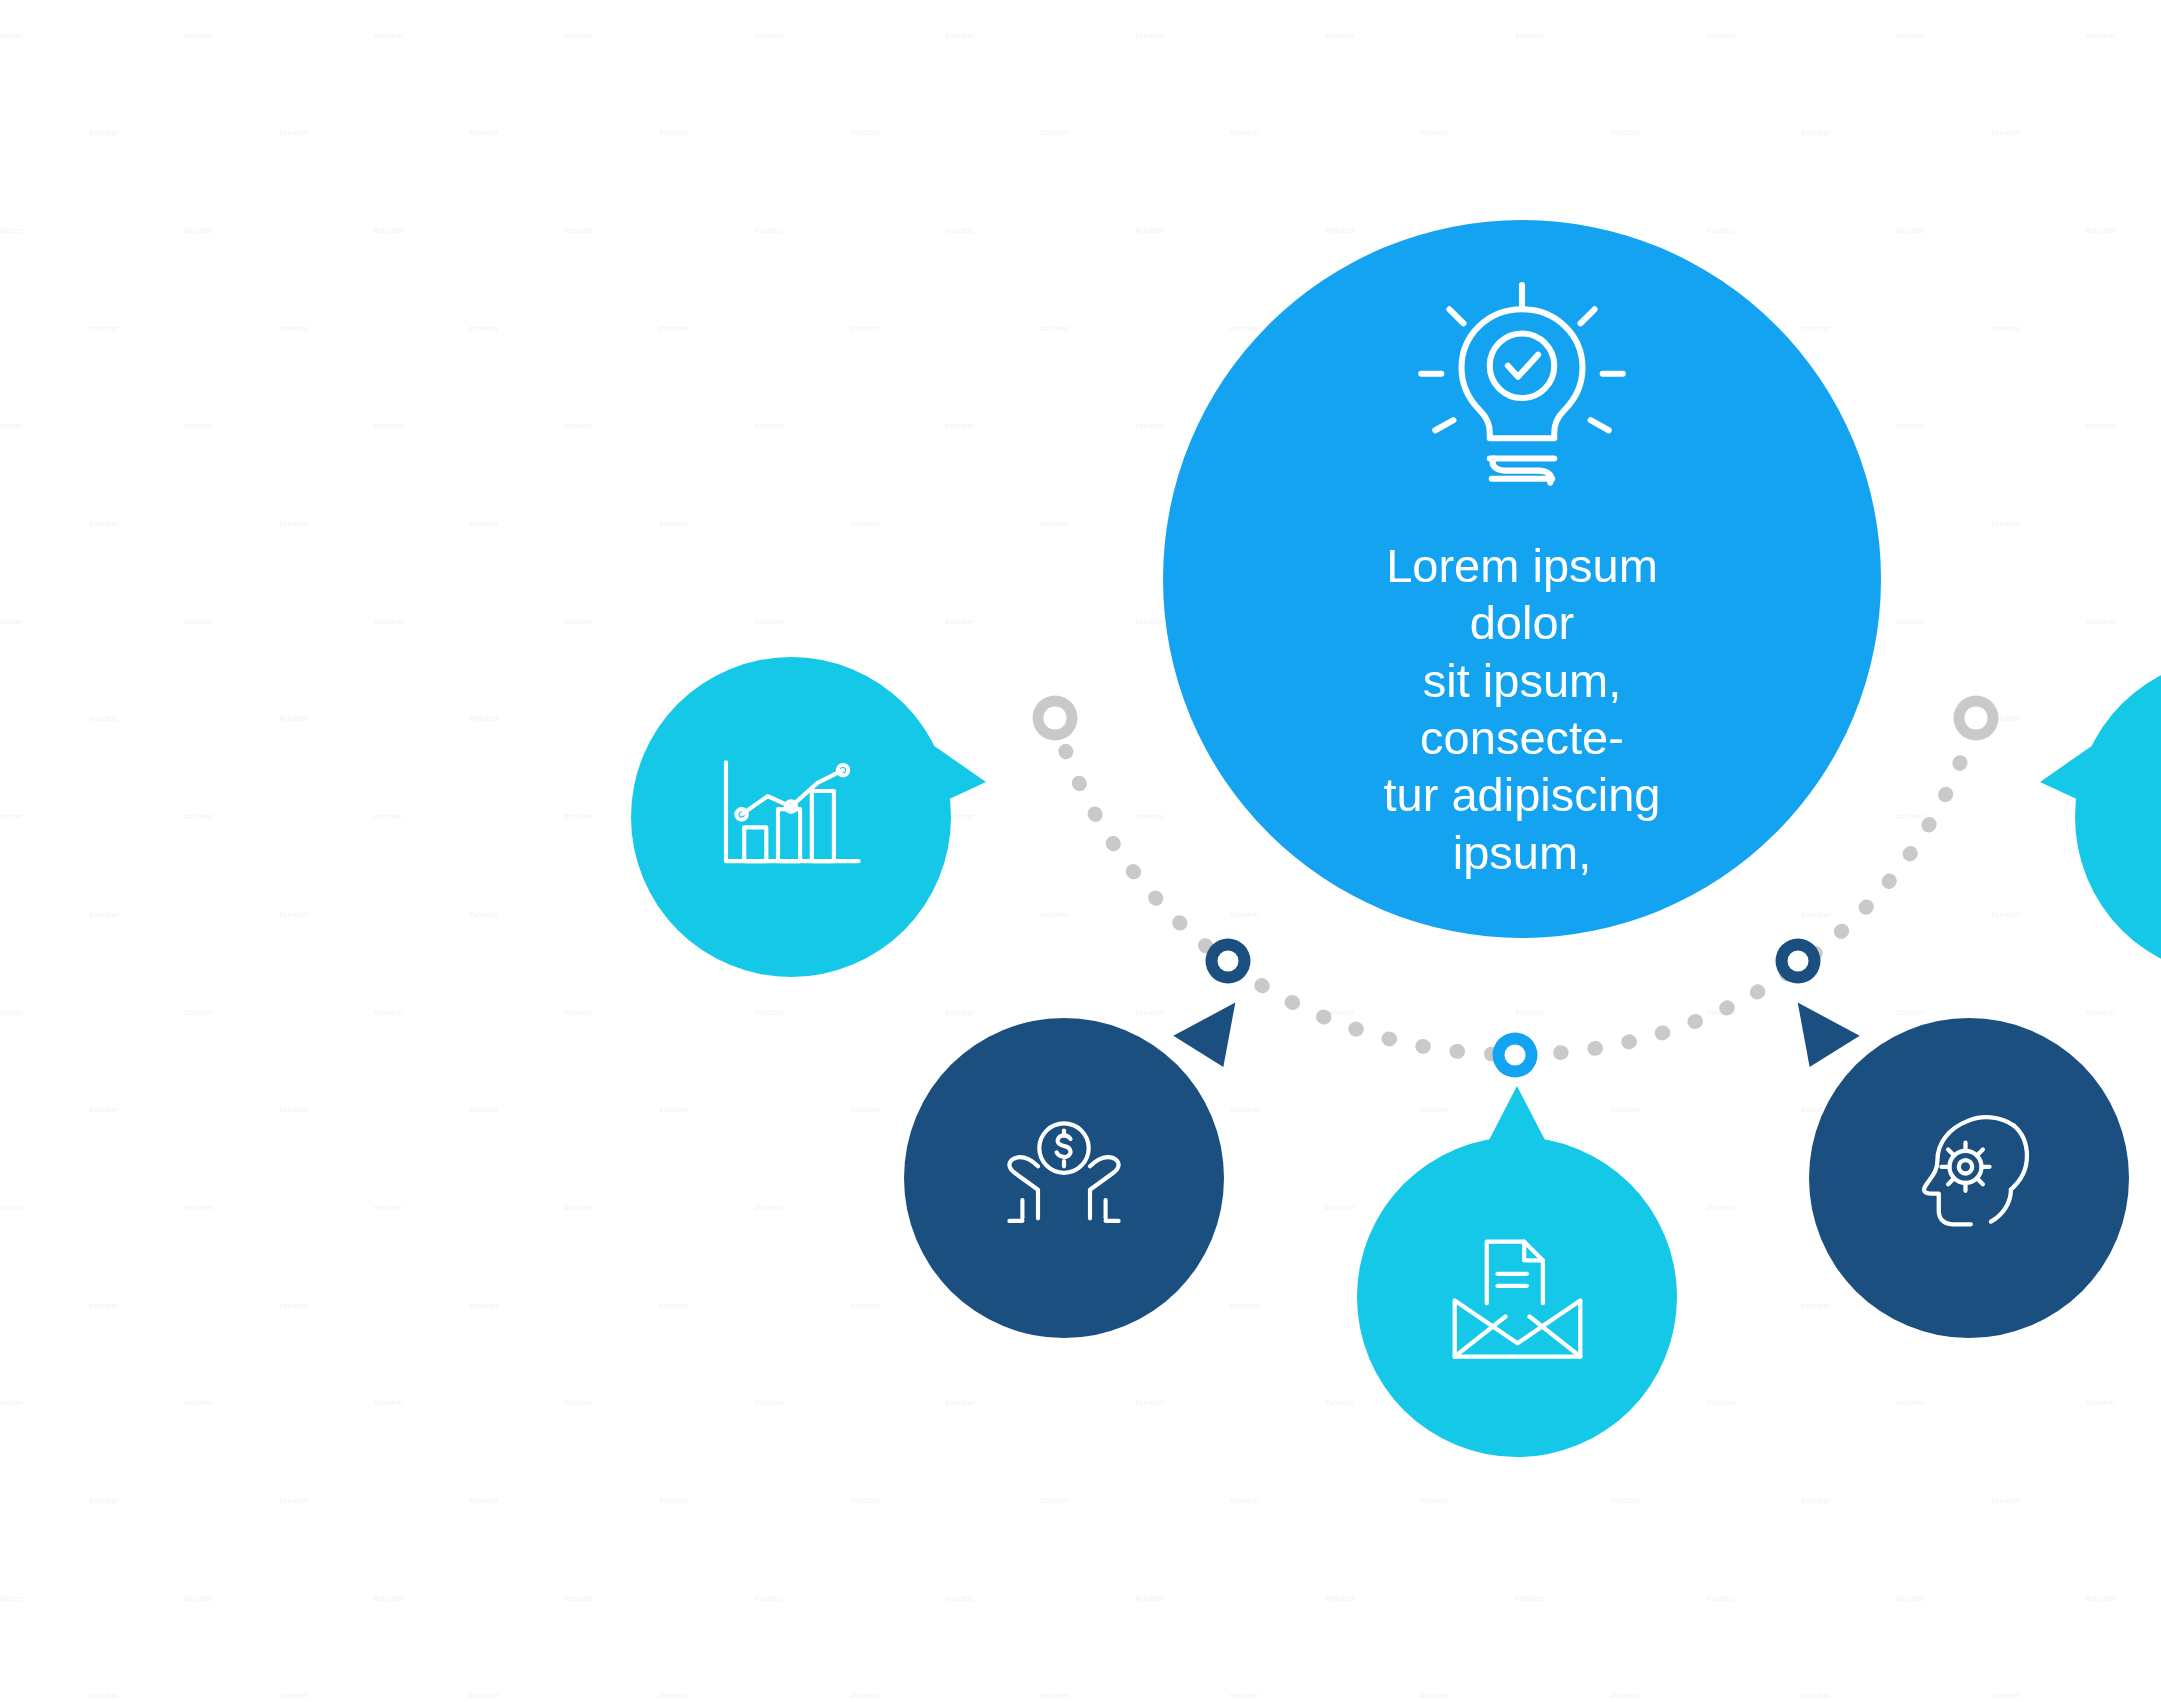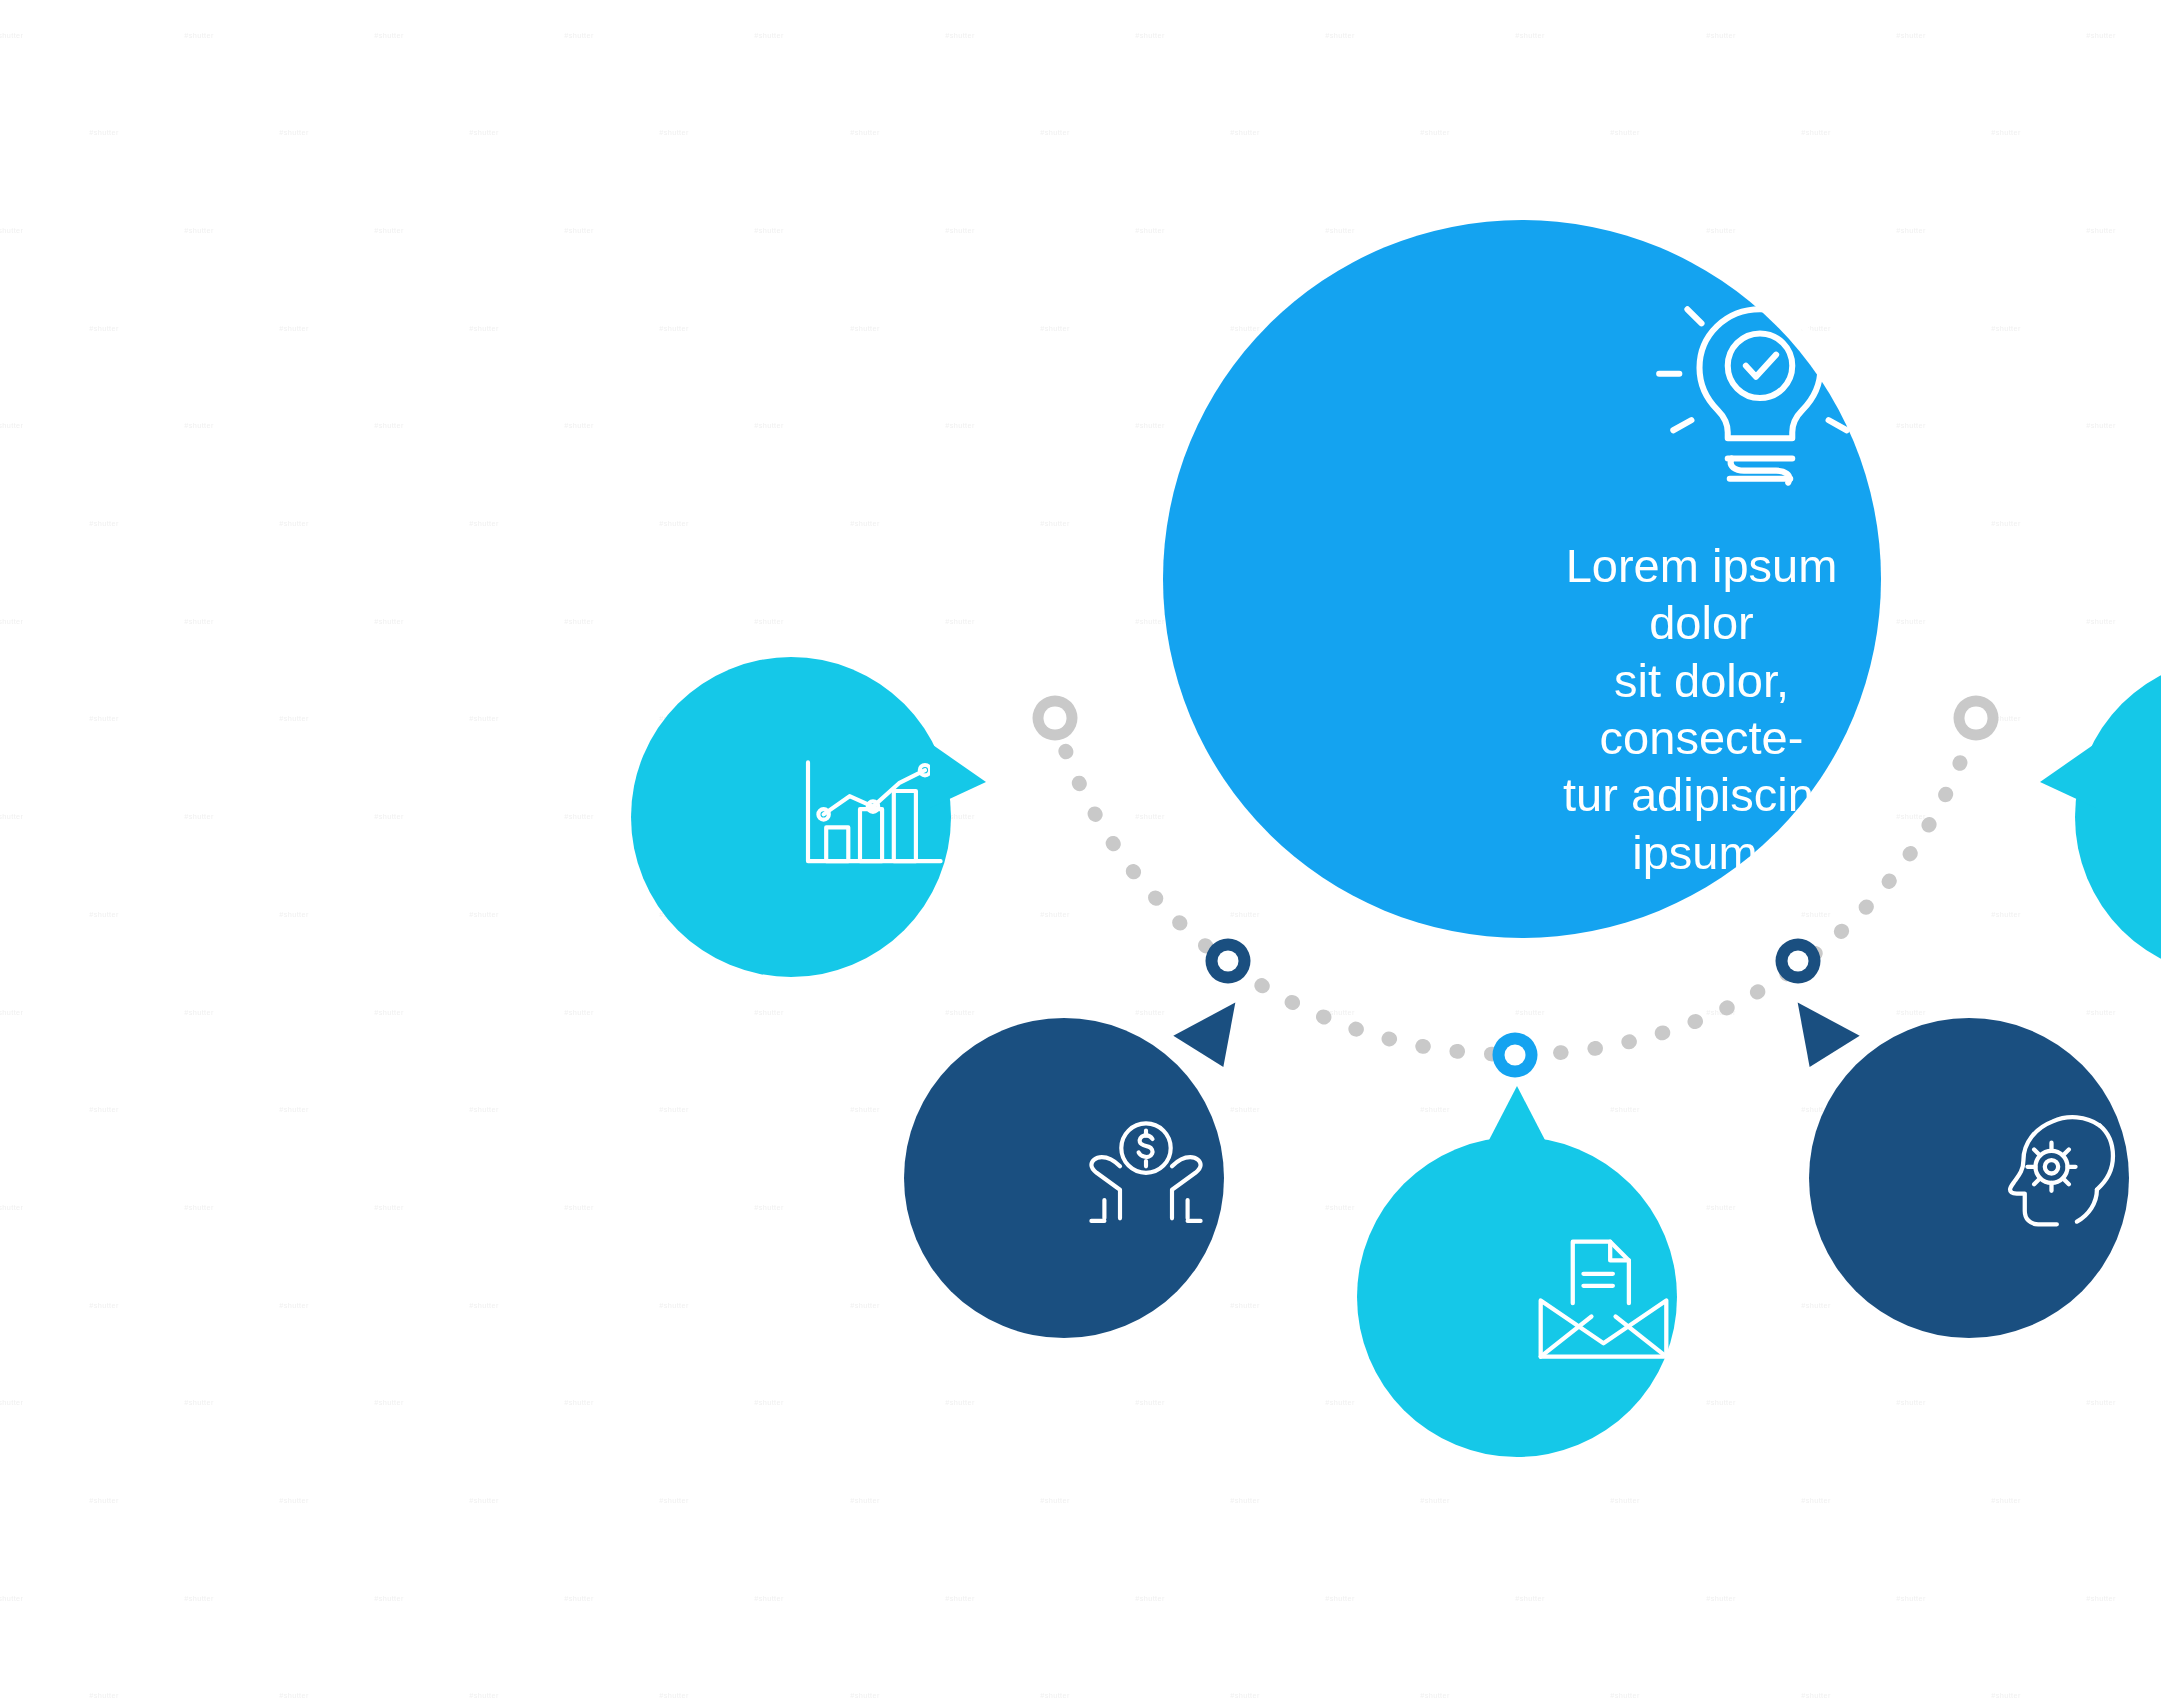--- a/index.html
+++ b/index.html
@@ -37,21 +37,21 @@
     inset: 0;
     z-index: 10;
   }
 
   
   .bubble {
     position: absolute;
     border-radius: 50%;
     display: flex;
     flex-direction: column;
-    align-items: flex-end;
+    align-items: center;
     justify-content: center;
     box-sizing: border-box;
   }
   .bubble .tail {
     position: absolute;
     width: 0;
     height: 0;
   }
 
   
@@ -468,19 +468,19 @@
         <path d="M60 16c-17 0-30 13-30 29 0 9 4 16 9 21 3 3 5 7 5 11v3h32v-3c0-4 2-8 5-11 5-5 9-12 9-21 0-16-13-29-30-29z"></path>
         <circle cx="60" cy="44" r="16"></circle>
         <polyline points="53,44 58,49.5 68,38.5"></polyline>
         <path d="M44 90h32M45 100h30"></path>
         <path d="M46 90c-2 4 2 6 6 6h16c4 0 8 2 6 6"></path>
         <path d="M60 4v10M24 16l7 7M96 16l-7 7M10 48h10M100 48h10M17 76l9-5M103 76l-9-5"></path>
       </svg>
     </span>
     <div class="main-text">
       <div>Lorem ipsum dolor</div>
-      <div>sit dolor, consecte-</div>
+      <div>sit ipsum, consecte-</div>
       <div>tur adipiscing ipsum,</div>
     </div>
   </div>
 
 </div>
 
 
 </body></html>

